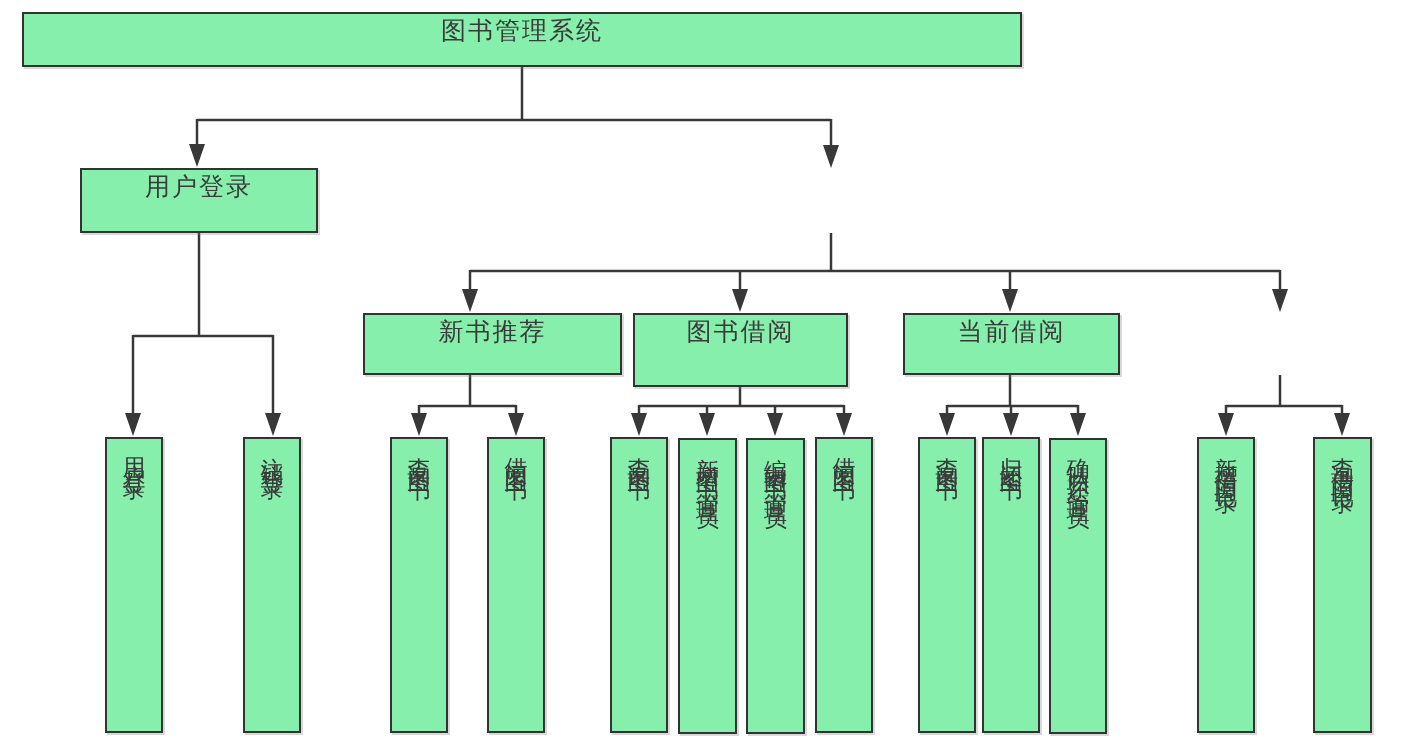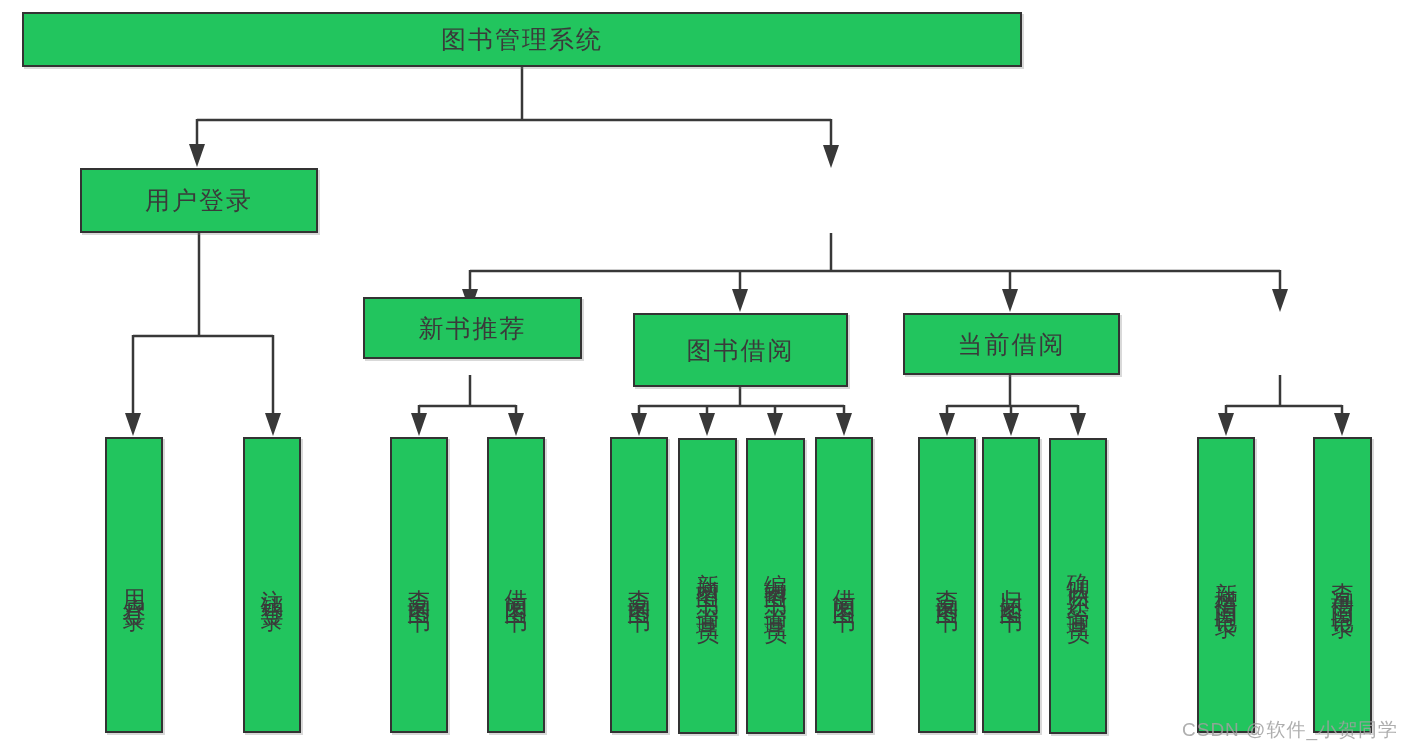--- a/index.html
+++ b/index.html
@@ -2,22 +2,22 @@
 <html><head>
 <meta charset="utf-8">
 <style>
   html,body{margin:0;padding:0;background:#ffffff;}
   .stage{
     position:relative;width:1405px;height:747px;background:#ffffff;overflow:hidden;
     font-family:"Liberation Sans","DejaVu Sans",sans-serif;color:#3a3a3a;
   }
   .wires{position:absolute;left:0;top:0;z-index:1;}
   .box{
-    position:absolute;z-index:2;background:#22c55e;border:2px solid #333333;
-    box-sizing:border-box;display:flex;align-items:center;justify-content:center;
+    position:absolute;z-index:2;background:#86efac;border:2px solid #333333;
+    box-sizing:border-box;display:flex;justify-content:center;
     box-shadow:2px 2px 0 rgba(130,130,130,0.30);
   }
   .box.h span{font-size:25px;letter-spacing:2px;white-space:nowrap;}
   .box.v span{
     writing-mode:vertical-rl;text-orientation:mixed;
     font-size:23px;letter-spacing:7px;line-height:1;white-space:nowrap;
   }
   .watermark{
     position:absolute;left:1182px;top:717px;z-index:6;
     font-size:19px;color:rgba(160,160,160,0.85);letter-spacing:1px;white-space:nowrap;
@@ -88,21 +88,21 @@
   </svg>
 
   <div class="box h" style="left:22px;top:12px;width:1000px;height:55px">
     <span>图书管理系统</span>
   </div>
 
   <div class="box h" style="left:80px;top:168px;width:238px;height:65px">
     <span>用户登录</span>
   </div>
 
-  <div class="box h" style="left:363px;top:297px;width:219px;height:62px">
+  <div class="box h" style="left:363px;top:313px;width:259px;height:62px">
     <span>新书推荐</span>
   </div>
   <div class="box h" style="left:633px;top:313px;width:215px;height:74px">
     <span>图书借阅</span>
   </div>
   <div class="box h" style="left:903px;top:313px;width:217px;height:62px">
     <span>当前借阅</span>
   </div>
 
   <div class="box v" style="left:105px;top:437px;width:58px;height:296px">
@@ -142,15 +142,14 @@
     <span>确认归还（管理员）</span>
   </div>
 
   <div class="box v" style="left:1197px;top:437px;width:58px;height:296px">
     <span>新增借阅记录</span>
   </div>
   <div class="box v" style="left:1313px;top:437px;width:59px;height:296px">
     <span>查询借阅记录</span>
   </div>
 
-  <div class="watermark">CSDN @软件_小贺同学</div>
 
 </div>
 
 </body></html>

